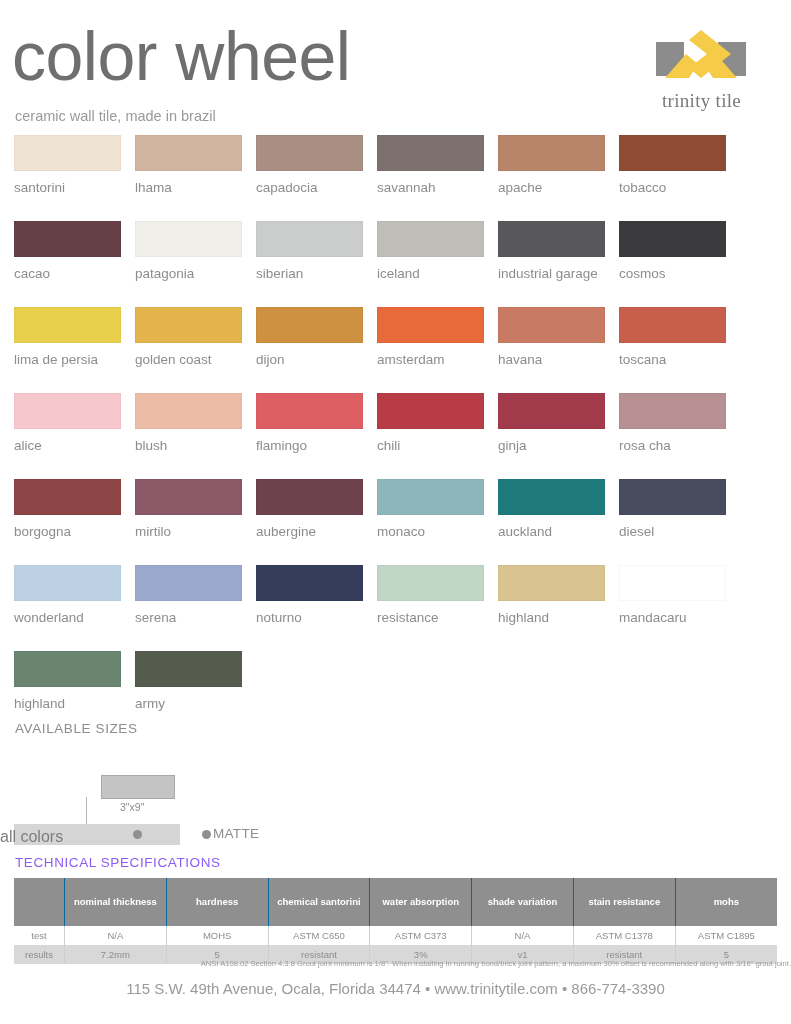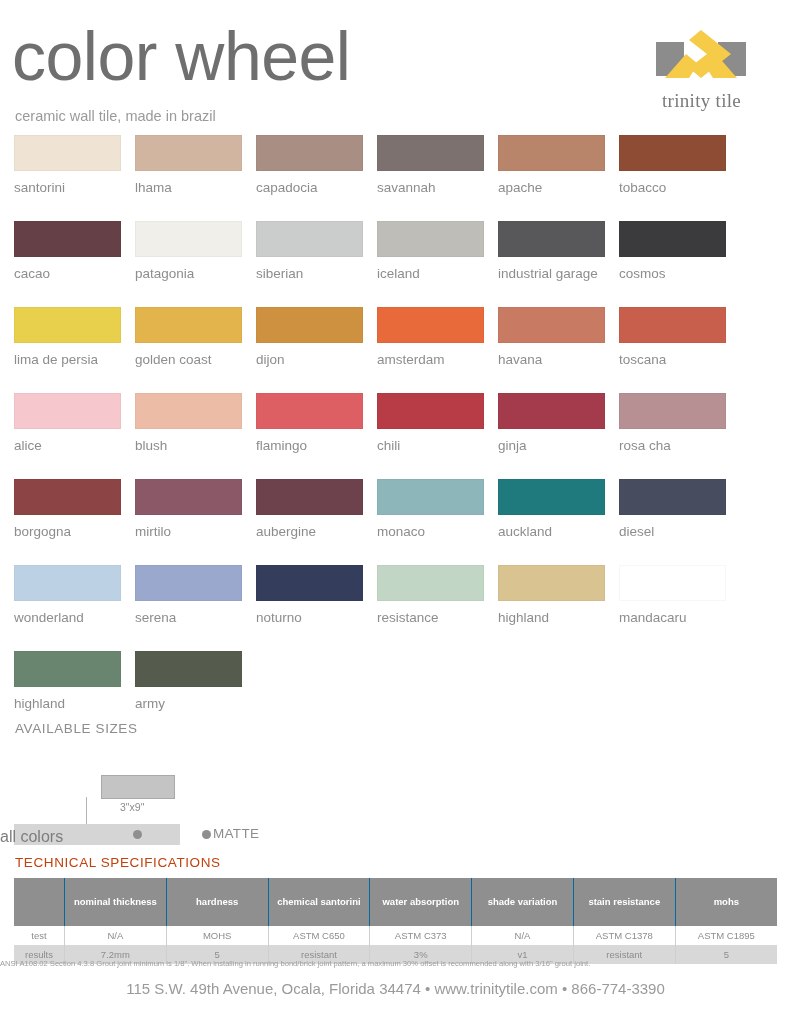--- a/index.html
+++ b/index.html
@@ -78,21 +78,21 @@
   .bar-dot { position:absolute; left:133px; top:830px; }
   .matte-dot { position:absolute; left:202px; top:830px; }
   .matte-text {
     position:absolute; left:213px; top:826px;
     font-size:13.5px; color:#8d8d8d; letter-spacing:0.3px;
   }
 
   
   .tech-head {
     position:absolute; left:15px; top:855px;
-    font-size:13.5px; letter-spacing:0.6px; color:#c2410c;
+    font-size:13.5px; letter-spacing:0.6px; color:#8b5cf6;
   }
   .tech-table {
     position:absolute; left:14px; top:878px;
     width:763px; border-collapse:collapse; table-layout:fixed;
   }
   .tech-table th {
     background:#8f8f8f; color:#ffffff; font-size:9.5px; font-weight:700;
     line-height:1.2; padding:7px 2px; text-align:center;
     border-right:1px solid #0369a1; vertical-align:middle; height:34px;
   }
@@ -103,21 +103,21 @@
   }
   .tech-table td:last-child { border-right:none; }
   .tech-table tr.results td { background:#d8d8d8; }
   .tech-table tr.test td { background:#ffffff; }
   .rowlabel { color:#8d8d8d; }
   .col0 { width:46px; }
 
   
   .ansi {
     position:absolute; left:0; top:959px; width:791px;
-    text-align:left; font-size:7.6px; color:#9d9d9d;
+    text-align:right; font-size:7.6px; color:#9d9d9d;
   }
   .address {
     position:absolute; left:0; top:980px; width:791px;
     text-align:center; font-size:15px; color:#9a9a9a;
   }
 </style>
 </head>
 <body>
 
 <div class="page">

